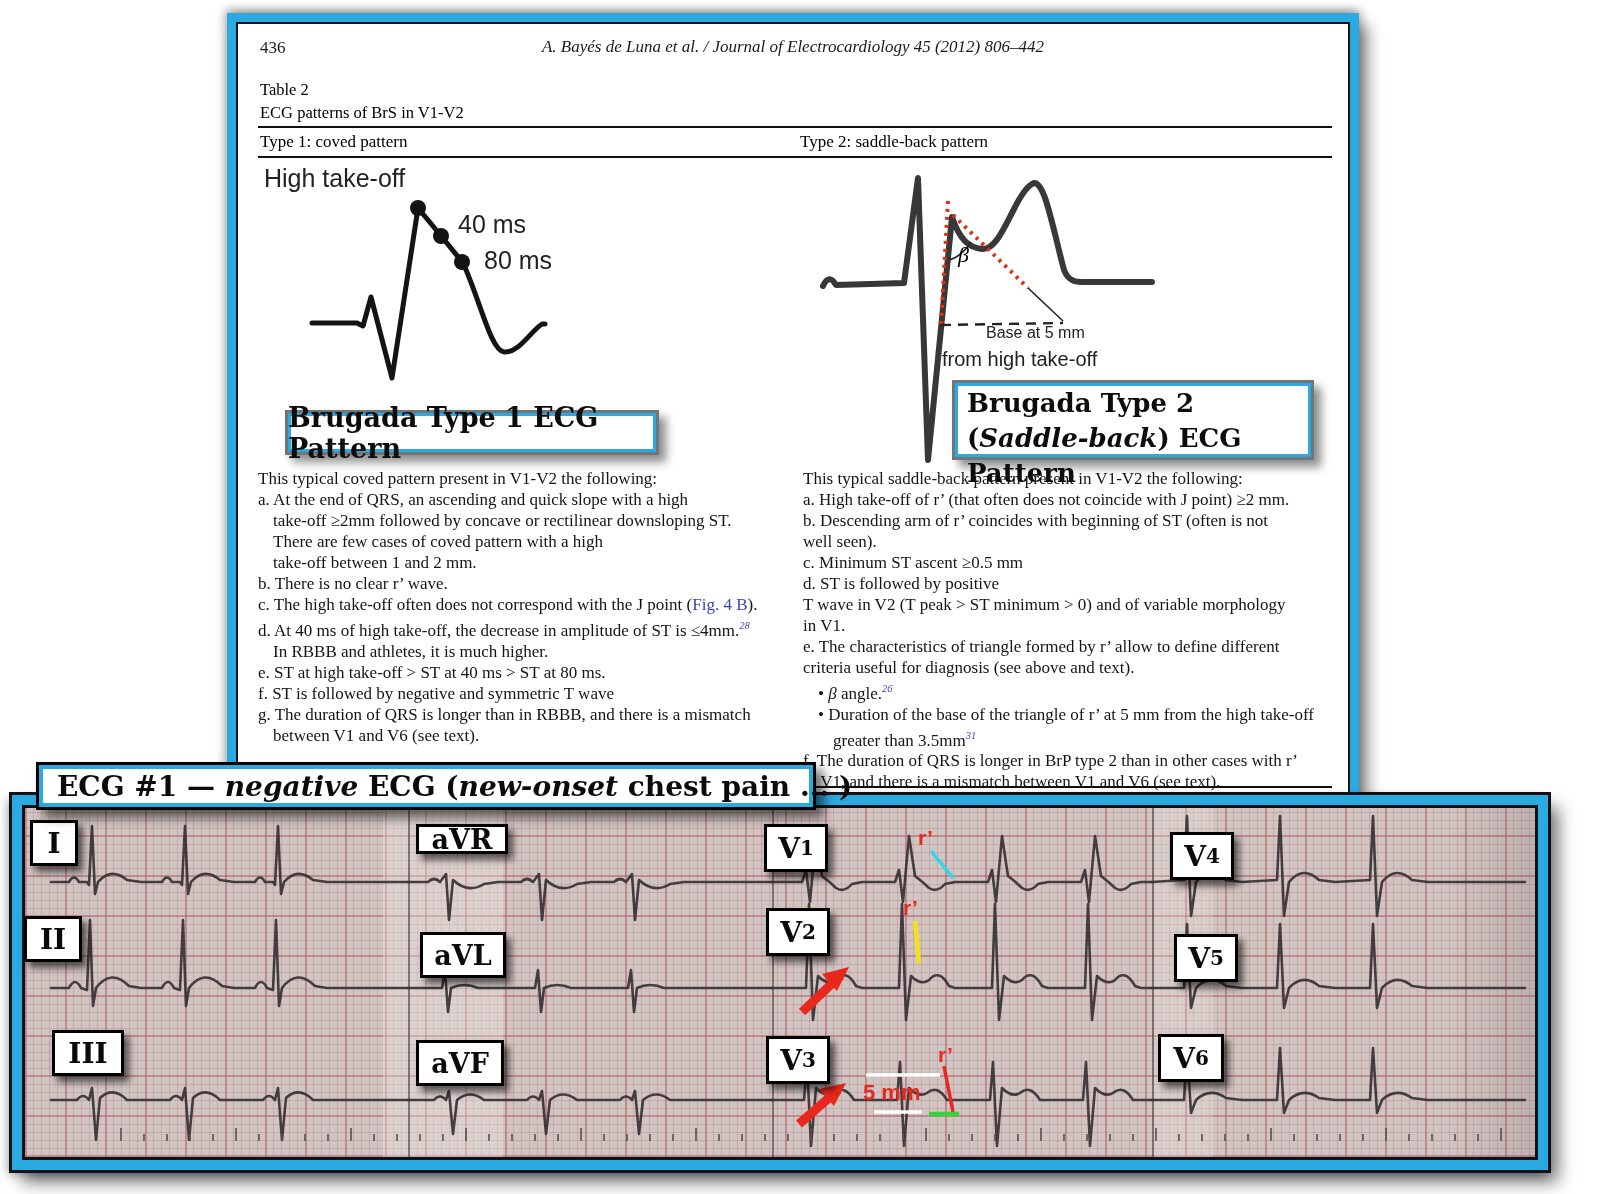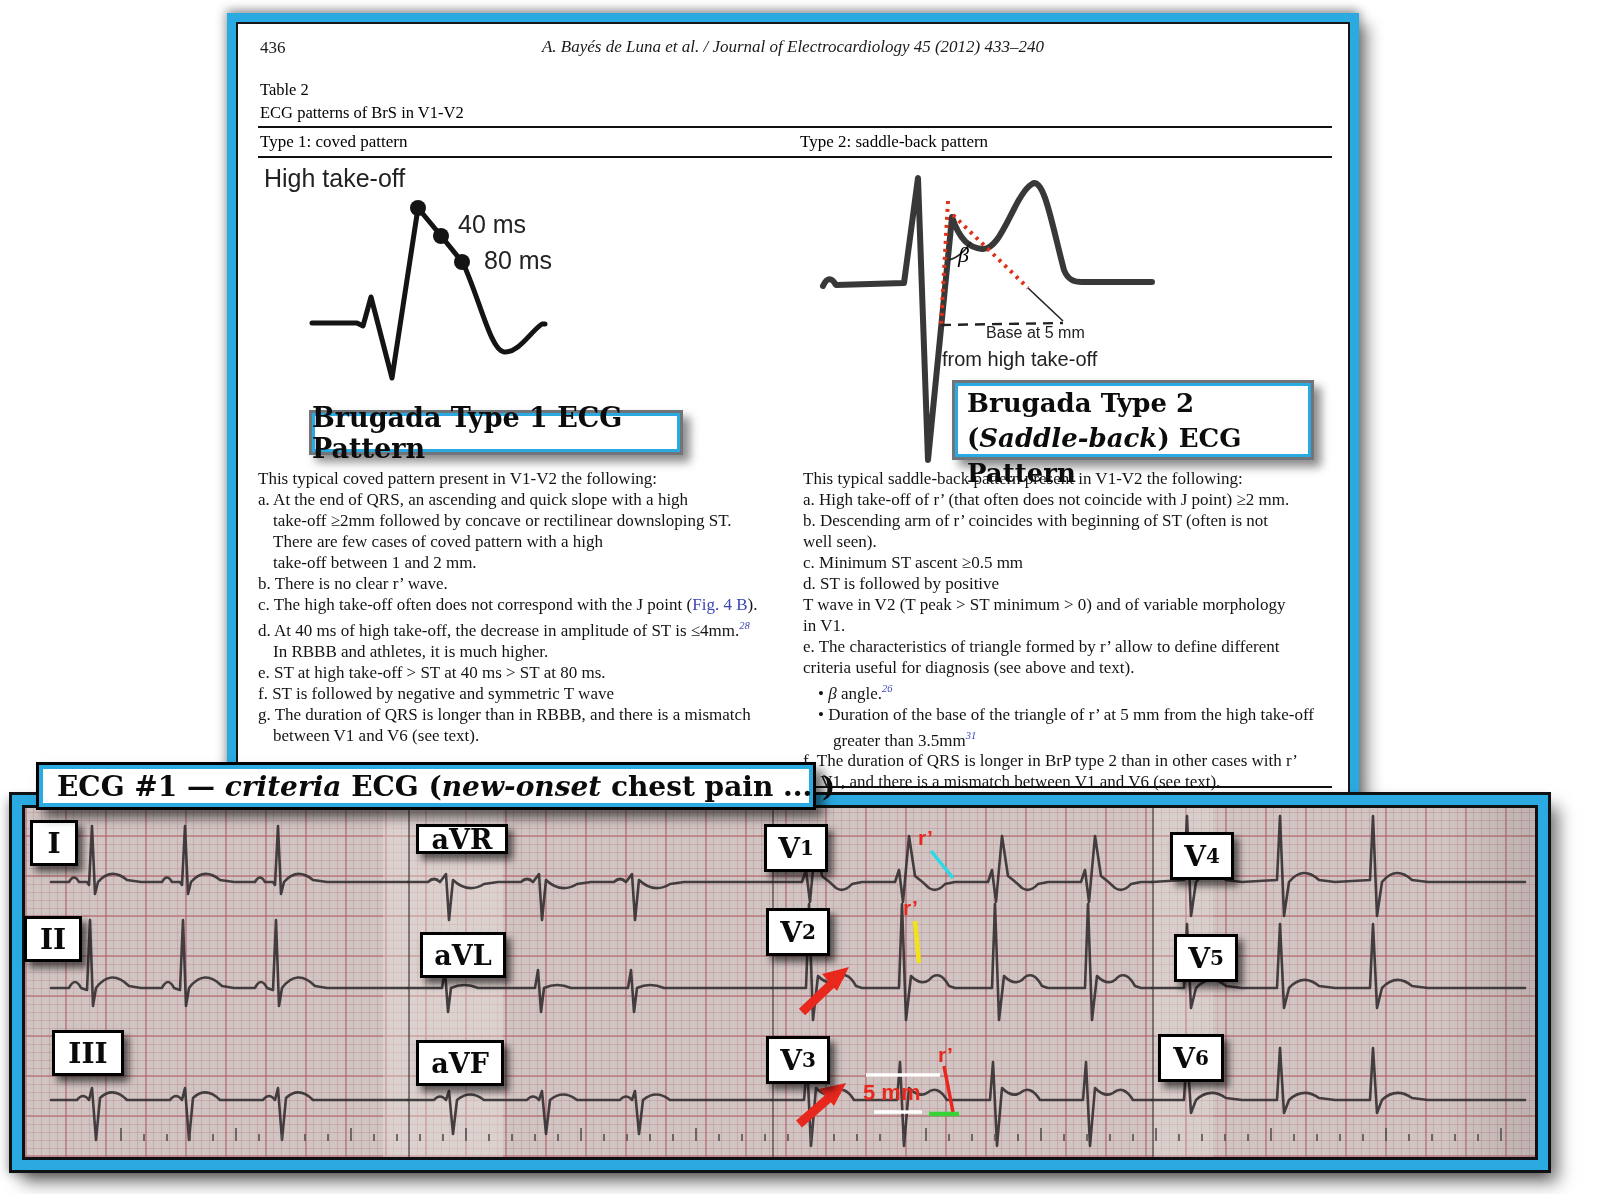--- a/index.html
+++ b/index.html
@@ -30,21 +30,21 @@
   .lbl-takeoff { left:26px; top:140px; font-size:25px; }
   .lbl-40ms { left:220px; top:186px; font-size:25px; }
   .lbl-80ms { left:246px; top:222px; font-size:25px; }
   .lbl-beta { left:720px; top:218px; font-size:22px; font-style:italic; font-family:"Liberation Serif",serif; }
   .lbl-base1 { left:704px; top:300px; font-size:16px;margin-left:44px; }
   .lbl-base2 { left:704px; top:324px; font-size:20px; }
 
   .brug-box { position:absolute; background:#fff; border:3px solid #70757a;
     box-shadow: inset 0 0 0 3px #2BA9E1, 7px 7px 9px rgba(0,0,0,.45);
     font-family:"DejaVu Serif", serif; font-weight:bold; color:#0c0c0c; }
-  .brug-box-1 { left:71px; top:386px; width:374px; height:45px; font-size:27px;
+  .brug-box-1 { left:47px; top:386px; width:374px; height:45px; font-size:27px;
     display:flex; align-items:center; justify-content:center; }
   .brug-box-2 { left:714px; top:356px; width:362px; height:80px; font-size:26px;
     padding:3px 0 0 12px; line-height:35px; }
 
   .textcol { position:absolute; font-size:17px; line-height:21px; color:#141414; }
   .textcol-left { left:20px; top:444px; width:550px; }
   .textcol-right { left:565px; top:444px; width:560px; }
   .tline { white-space:nowrap; }
   .c-blue { color:#3B45B5; }
   sup { font-size:.62em;font-style:italic; }
@@ -85,21 +85,21 @@
 </style>
 </head>
 <body>
 
 <div class="stage">
 
   <div class="paper-panel">
     <div class="paper-inner">
 
       <div class="p-abs pg-num">436</div>
-      <div class="p-abs run-head">A. Bayés de Luna et al. / Journal of Electrocardiology 45 (2012) 433–240</div>
+      <div class="p-abs run-head">A. Bayés de Luna et al. / Journal of Electrocardiology 45 (2012) 806–442</div>
       <div class="p-abs tbl-label">Table 2</div>
       <div class="p-abs tbl-caption">ECG patterns of BrS in V1-V2</div>
 
       <div class="p-abs rule rule-1"></div>
       <div class="p-abs colhdr colhdr-1">Type 1: coved pattern</div>
       <div class="p-abs colhdr colhdr-2">Type 2: saddle-back pattern</div>
       <div class="p-abs rule rule-2"></div>
       <div class="p-abs rule rule-3"></div>
 
       <div class="p-abs diagram-label lbl-takeoff">High take-off</div>
@@ -313,16 +313,16 @@
         <span>V</span>
         <sub>5</sub>
       </div>
     <div class="lead-label" style="left:1136px;top:229px; width:66px; height:48px;">
         <span>V</span>
         <sub>6</sub>
       </div>
   </div>
 
   <div class="ecg-title">
-    <span>ECG #1 — <span style="font-style: italic;">criteria</span> ECG (<span style="font-style: italic;">new-onset</span> chest pain ... )</span>
+    <span>ECG #1 — <span style="font-style: italic;">negative</span> ECG (<span style="font-style: italic;">new-onset</span> chest pain ... )</span>
   </div>
 
 </div>
 
 </body></html>

